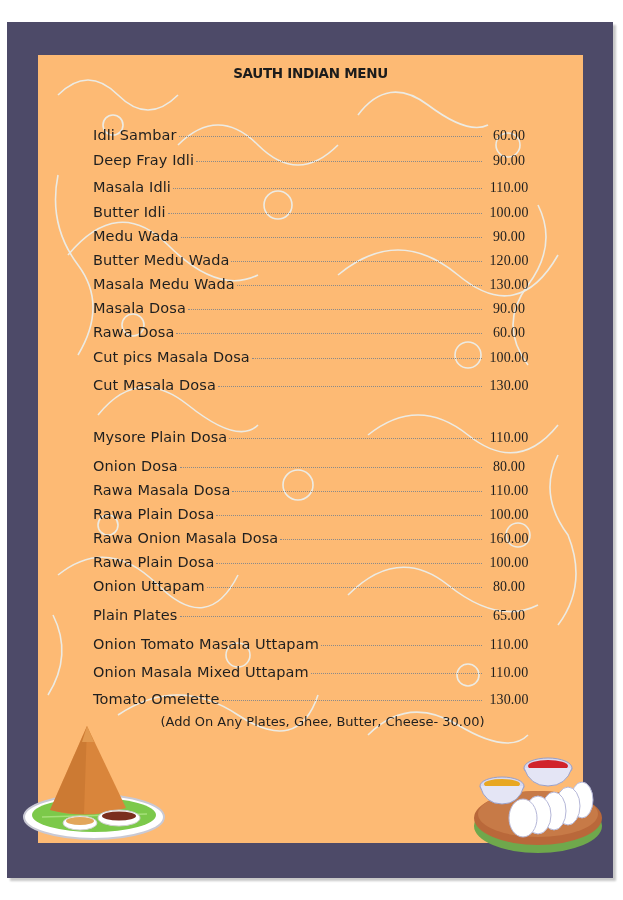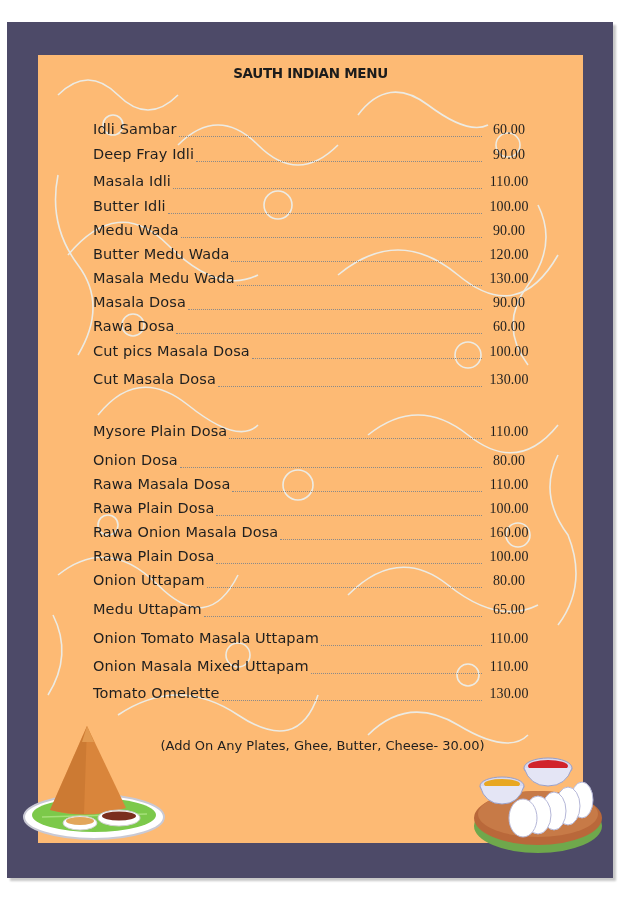--- a/index.html
+++ b/index.html
@@ -22,32 +22,32 @@
   .title {
     position: absolute; left: 0; top: 10px; width: 545px; text-align: center;
     font-family: "DejaVu Sans", sans-serif; font-weight: bold; font-size: 13.5px;
     letter-spacing: -0.3px; color: #1c1c1c;
   }
   .row {
     position: absolute; left: 55px; width: 442px; height: 20px;
     display: flex; align-items: baseline;
     font-size: 14.5px; color: #1f1f1f; letter-spacing: 0.1px;
   }
-  .row .name { white-space: nowrap; }
+  .row .name { white-space: nowrap; margin-top: 6px; }
   .row .dots {
     flex: 1; border-bottom: 1px dotted #8a8a8a; height: 1px;
     margin: 0 1px 0 2px; align-self: flex-end; margin-bottom: 4px;
     max-width: calc(100% - 0px);
   }
   .row .price {
     width: 52px; text-align: center; white-space: nowrap;
     font-family: Liberation Serif, serif; font-size: 14px;
   }
   .addon {
-    position: absolute; left: 0; top: 683px; width: 545px; text-align: center;
+    position: absolute; left: 0; top: 659px; width: 545px; text-align: center;
     font-size: 13px; color: #1f1f1f; padding-left: 24px; box-sizing: border-box;
   }
   .dosa-illus { position: absolute; left: 22px; top: 722px; }
   .idli-illus { position: absolute; left: 470px; top: 748px; }
 </style>
 </head>
 <body>
 
 <div class="frame"></div>
 
@@ -168,21 +168,21 @@
       <span class="name">Rawa Plain Dosa</span>
       <span class="dots"></span>
       <span class="price">100.00</span>
     </div>
   <div class="row" style="top:517px">
       <span class="name">Onion Uttapam</span>
       <span class="dots"></span>
       <span class="price">80.00</span>
     </div>
   <div class="row" style="top:546px">
-      <span class="name">Medu Uttapam</span>
+      <span class="name">Plain Plates</span>
       <span class="dots"></span>
       <span class="price">65.00</span>
     </div>
   <div class="row" style="top:575px">
       <span class="name">Onion Tomato Masala Uttapam</span>
       <span class="dots"></span>
       <span class="price">110.00</span>
     </div>
   <div class="row" style="top:603px">
       <span class="name">Onion Masala Mixed Uttapam</span>

